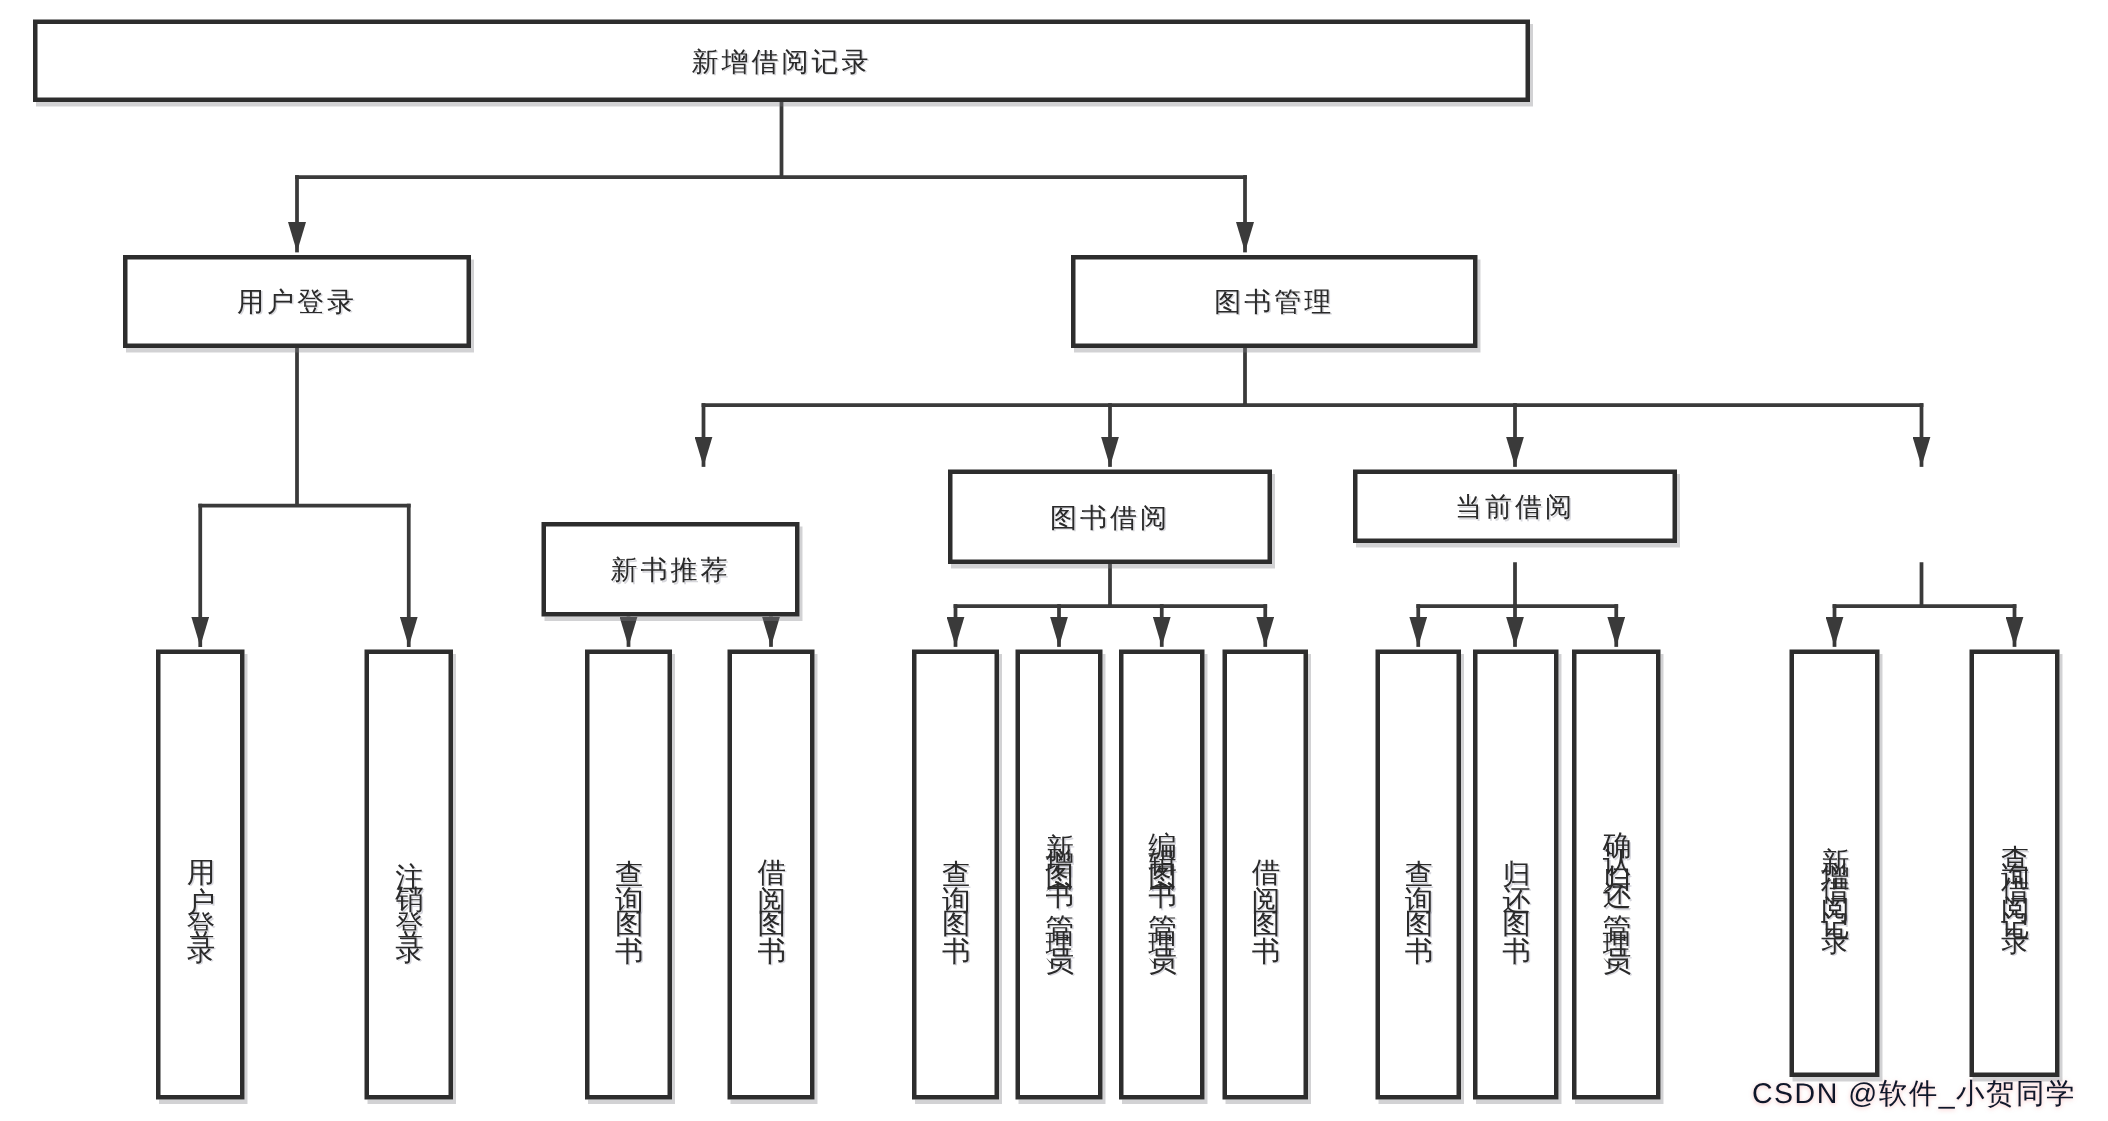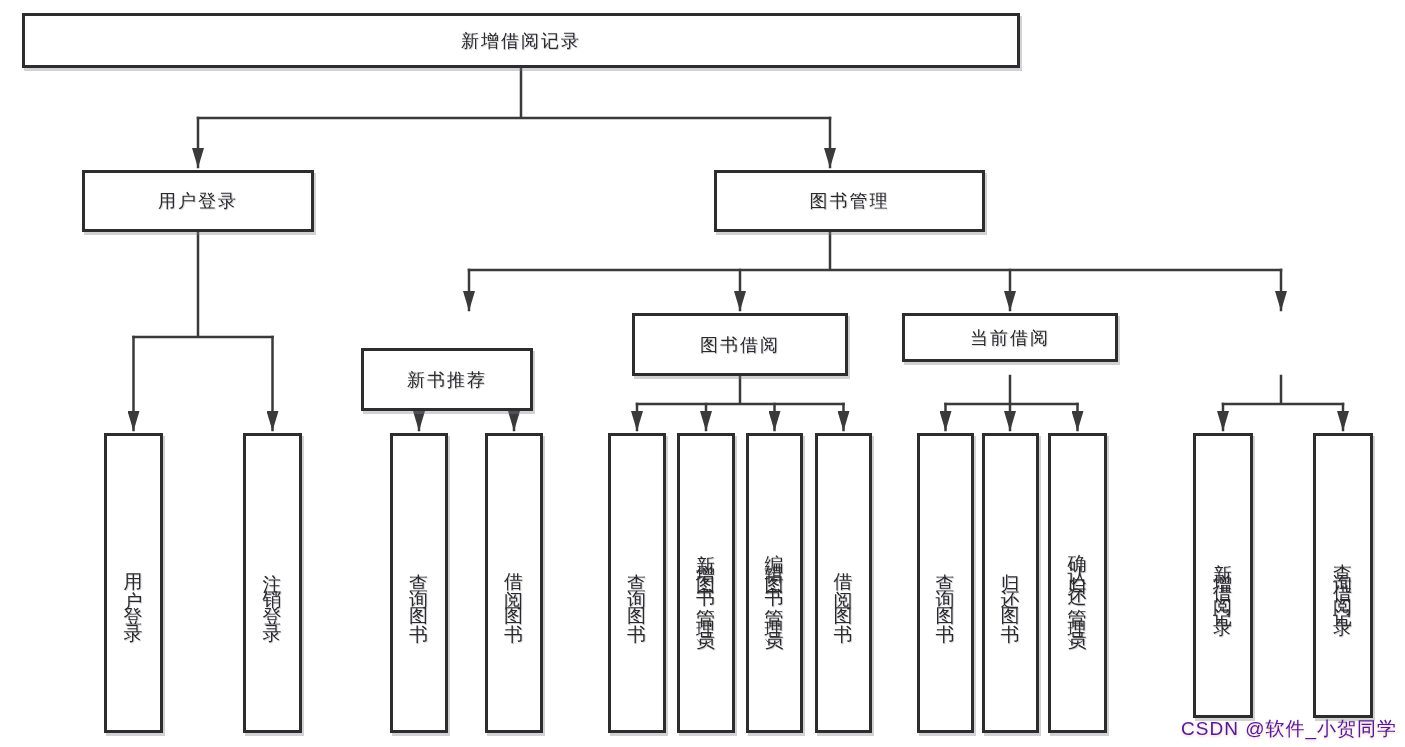--- a/index.html
+++ b/index.html
@@ -18,22 +18,22 @@
     text-shadow:1px 1px 0 rgba(140,140,155,0.35);
   }
   .leaf .vtext{
     writing-mode:vertical-rl;font-size:19px;line-height:1;
     text-shadow:1px 1px 0 rgba(140,140,160,0.35);
   }
   .ls4 .vtext{letter-spacing:17px;padding-top:17px;}
   .ls6 .vtext{letter-spacing:11px;padding-top:11px;}
   .ls9 .vtext{letter-spacing:11px;padding-top:11px;}
   #watermark{
-    position:absolute;right:8px;bottom:5px;z-index:3;
-    font-size:19px;color:#4c1d95;letter-spacing:1px;white-space:nowrap;
+    position:absolute;right:21px;bottom:5px;z-index:3;
+    font-size:19px;color:#0f172a;letter-spacing:1px;white-space:nowrap;
     text-shadow:0 1px 3px rgba(244,130,130,0.5);
   }
 </style>
 </head>
 <body>
 
 <div id="canvas">
 
   <svg id="wires" width="1405" height="747" viewBox="0 0 1405 747">
     <defs>

